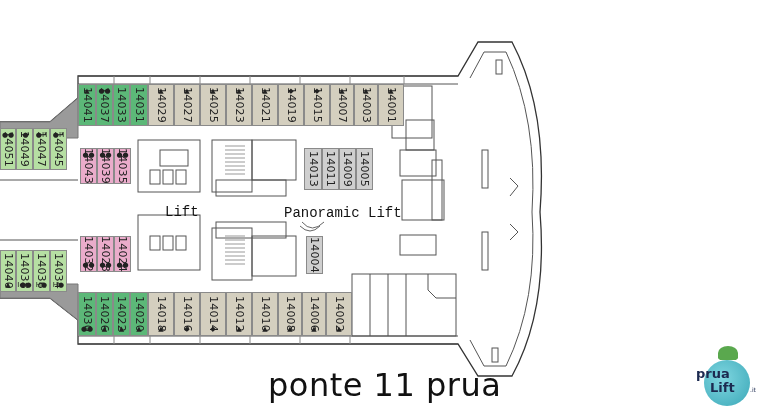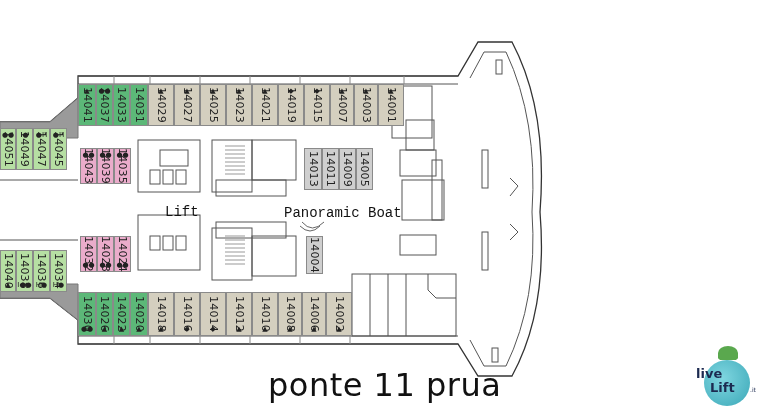--- a/index.html
+++ b/index.html
@@ -303,24 +303,24 @@
   <div class="cabin bottom c-beige" style="left:326px;top:292px;width:26px;height:44px;">
       <span class="num">14002</span>
       <span class="mark">▲</span>
     </div>
 
   <div class="cabin c-grey" style="left:306px;top:236px;width:17px;height:38px;">
       <span class="num">14004</span>
     </div>
 
   <span class="label" style="left:165px;top:204px;">Lift</span>
-  <span class="label" style="left:284px;top:205px;">Panoramic Boat</span>
+  <span class="label" style="left:284px;top:205px;">Panoramic Lift</span>
 
   <div class="title">ponte 11 prua</div>
 
   <div class="logo">
     <div class="tree"></div>
     <div class="globe"></div>
-    <span class="txt1">live</span>
+    <span class="txt1">prua</span>
     <span class="txt2">Lift</span>
     <span class="txt3">.it</span>
   </div>
 </div>
 
 </body></html>

